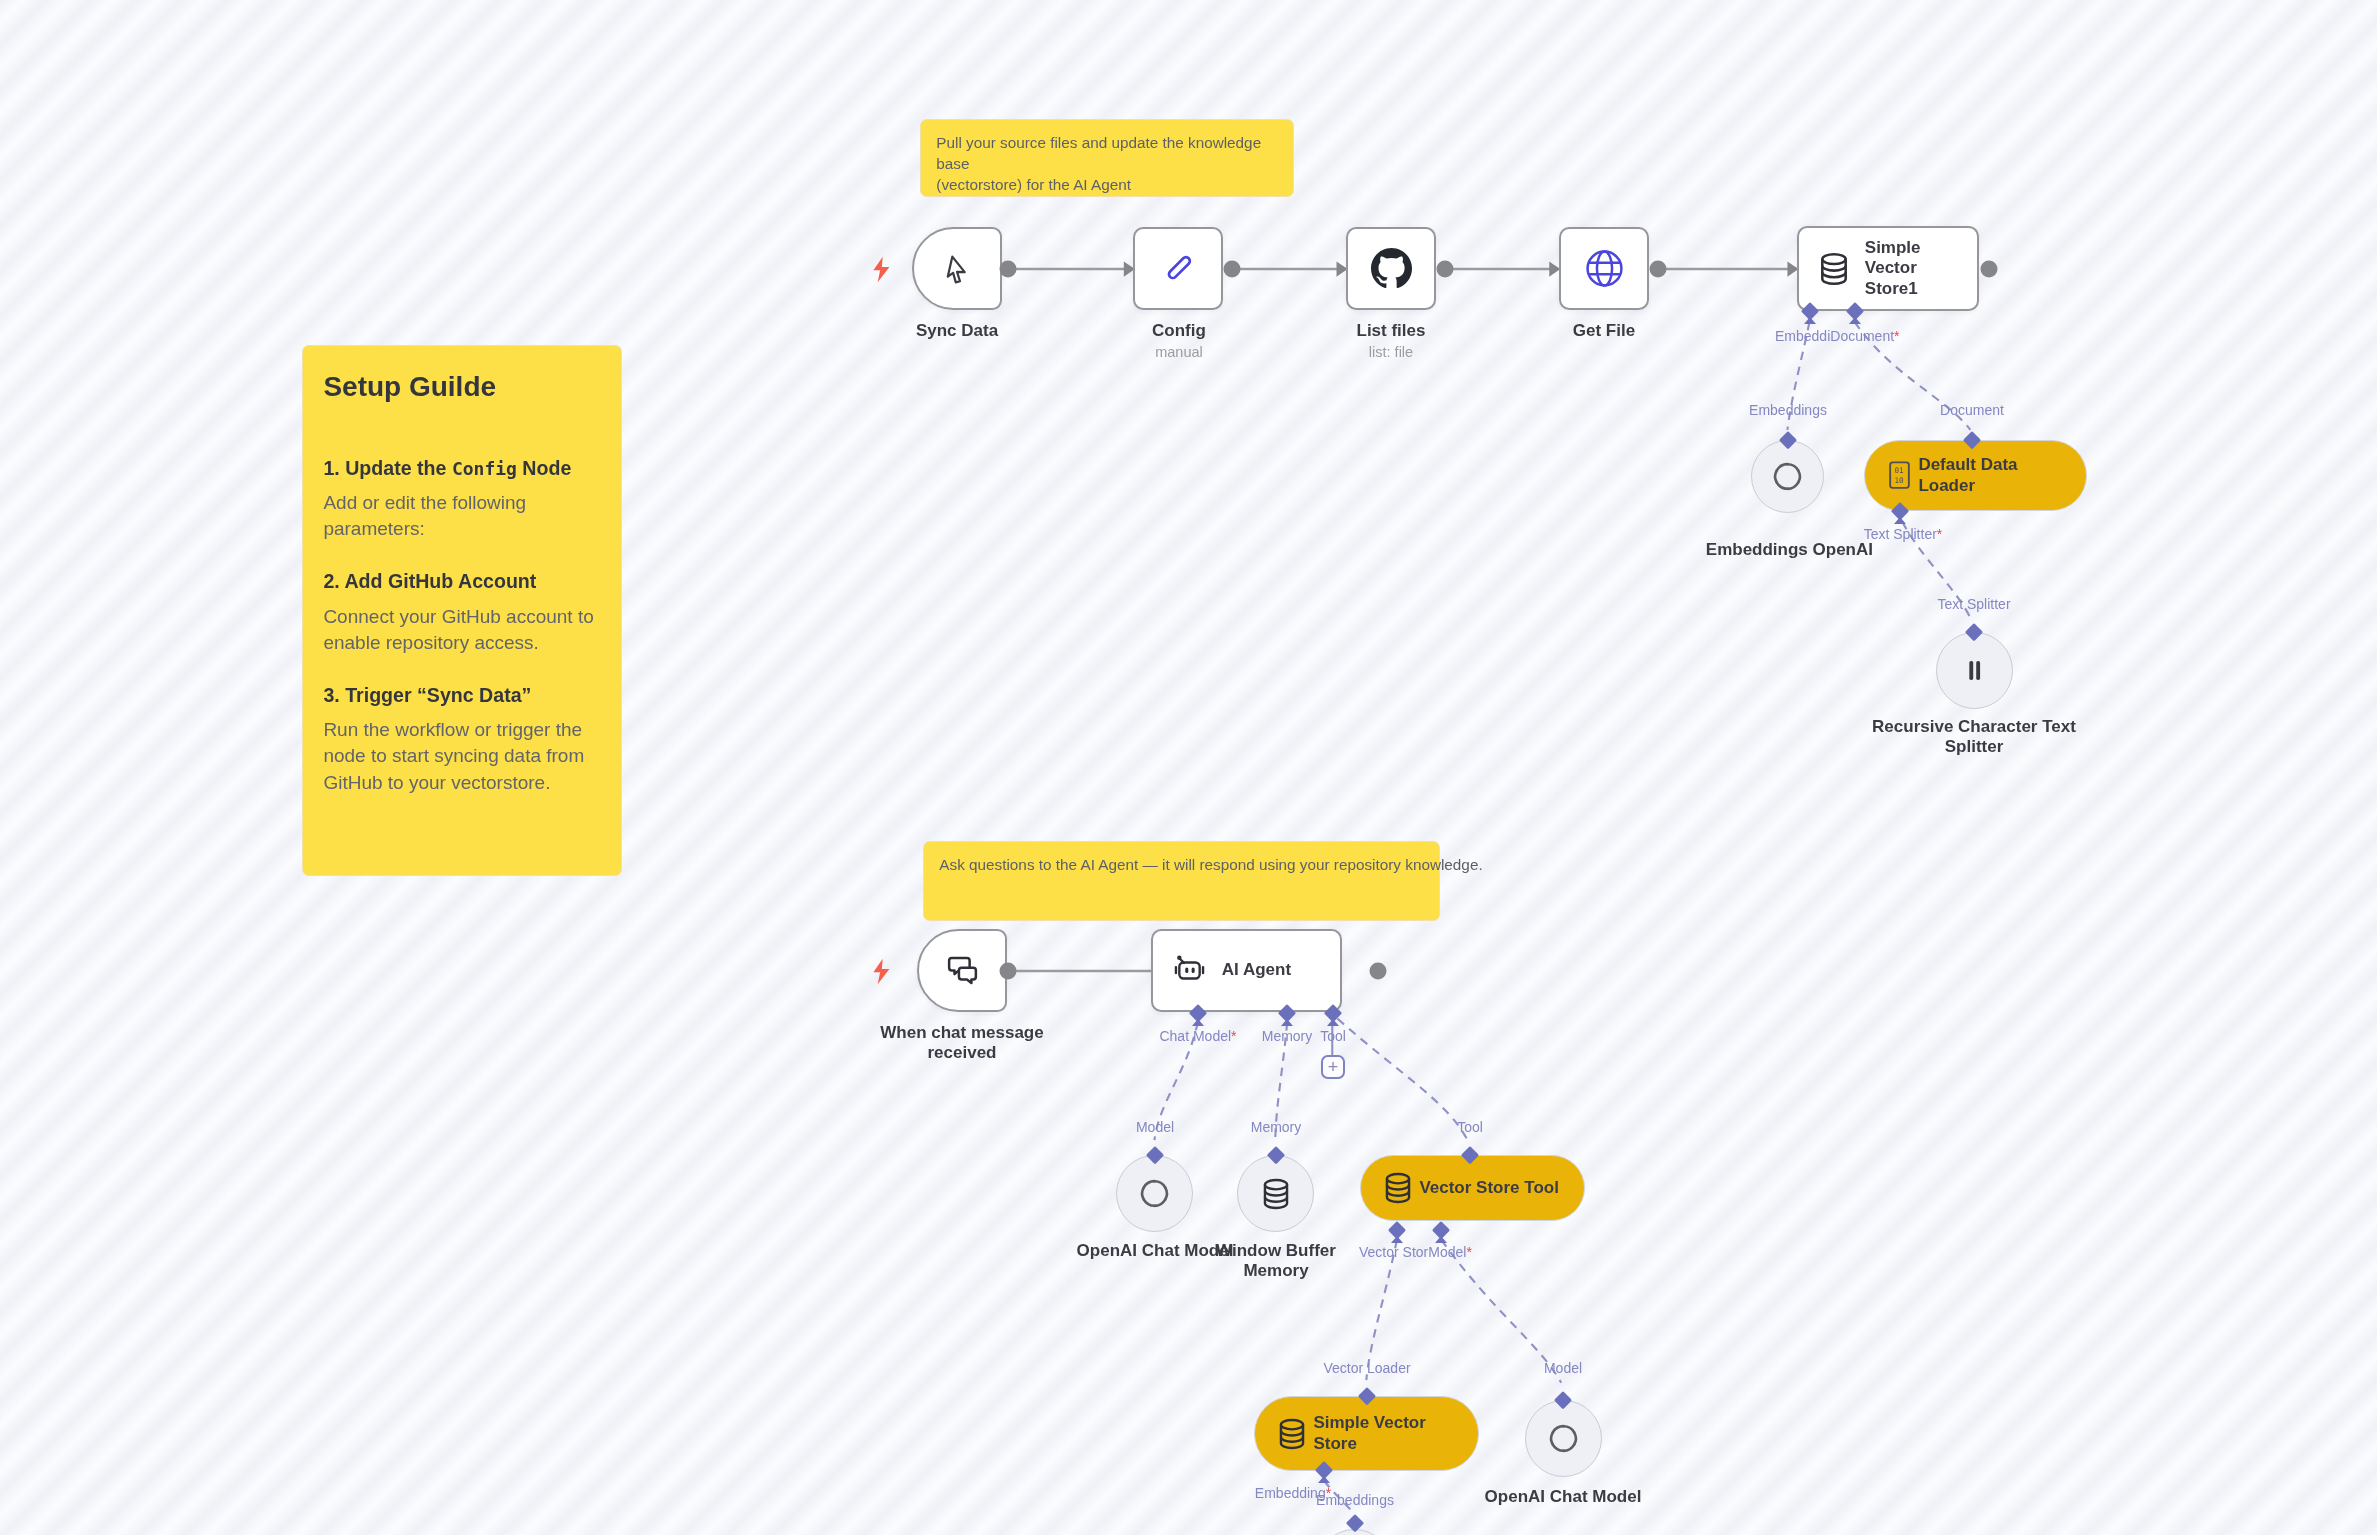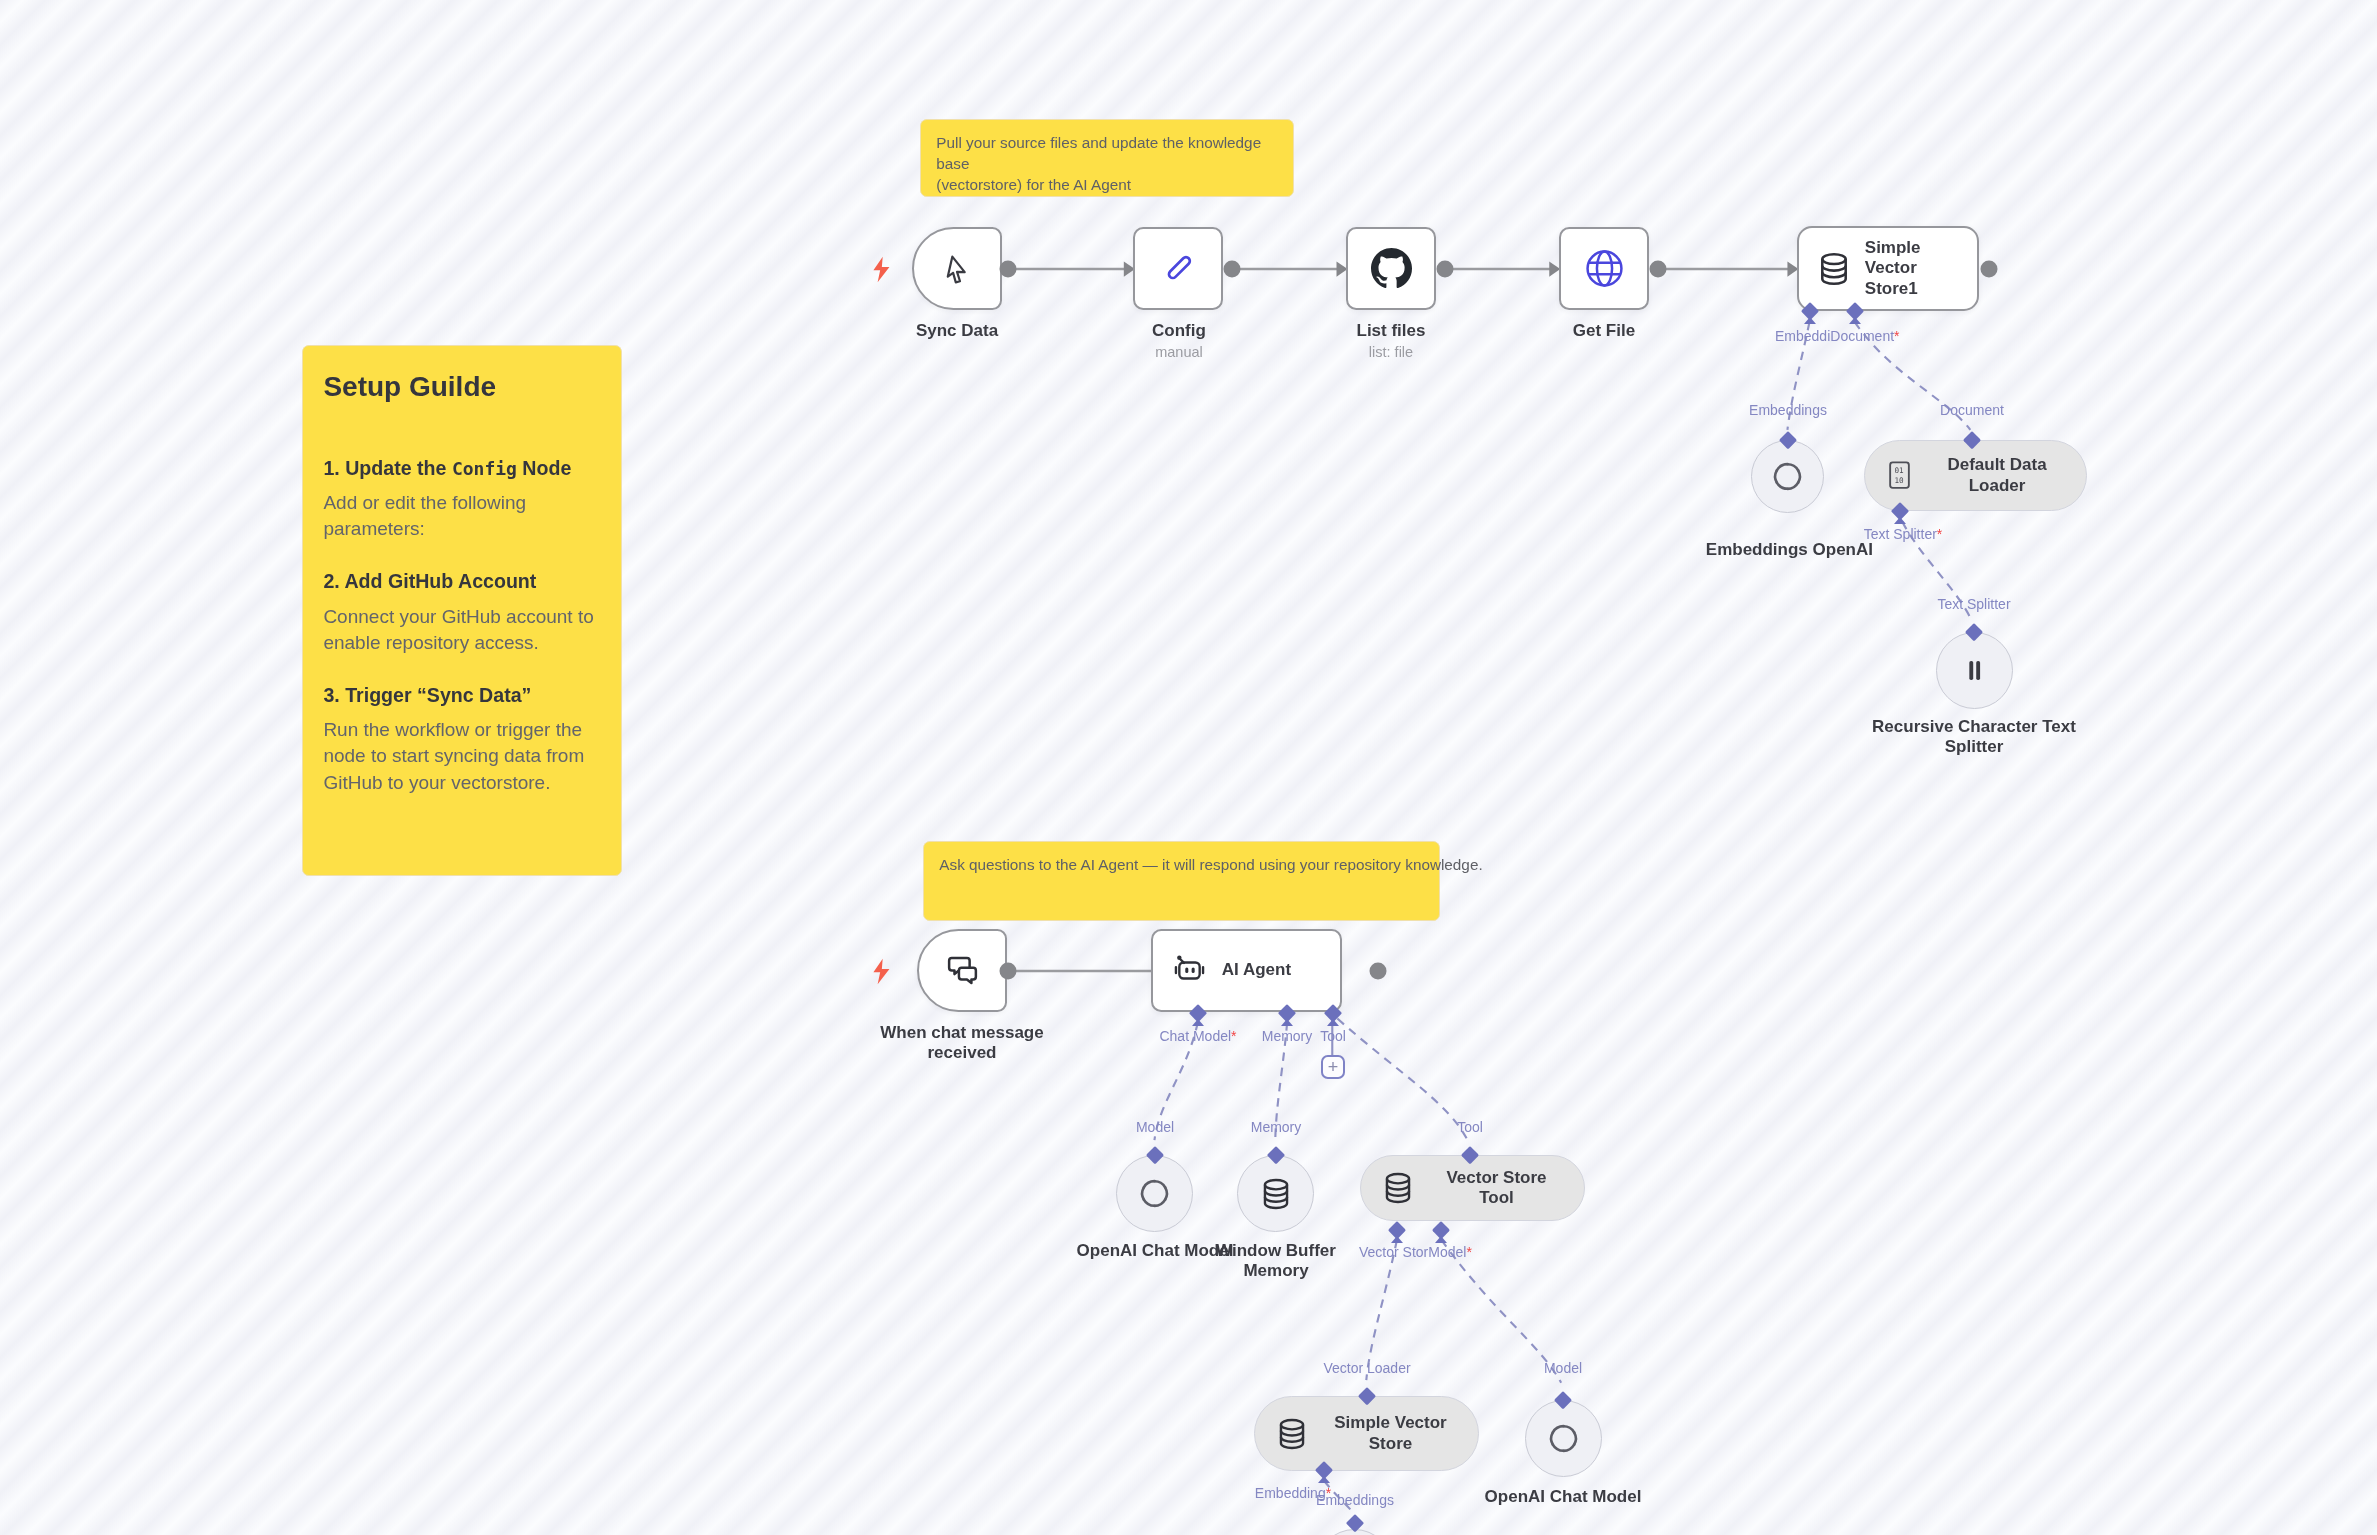--- a/index.html
+++ b/index.html
@@ -25,22 +25,22 @@
         box-shadow:0 1.7px 5.1px rgba(40,40,60,.05);}
   .trigger{border-radius:44px 10.2px 10.2px 44px;}
   .wide{justify-content:flex-start;padding:0 17px;gap:12.8px;}
   .node-text{font-size:17px;font-weight:600;color:#3b3c43;line-height:1.18;}
   .caption{position:absolute;z-index:4;transform:translateX(-50%);text-align:center;
            font-size:17px;font-weight:600;color:#3b3c43;line-height:1.18;}
   .subcaption{position:absolute;z-index:4;transform:translateX(-50%);text-align:center;
               font-size:14.5px;font-weight:400;color:#9b9ca2;}
   .circle{position:absolute;z-index:3;background:#eff0f5;border:1.7px solid #c9cbd5;border-radius:50%;
           display:flex;align-items:center;justify-content:center;box-sizing:border-box;}
-  .pill{position:absolute;z-index:3;background:#e5e5e5;border:1.7px solid #d3d5de;border-radius:39px;
-        display:flex;align-items:center;padding:0 20.4px;gap:14px;box-sizing:border-box;text-align:center;}
+  .pill{position:absolute;z-index:3;background:#eab308;border:1.7px solid #d3d5de;border-radius:39px;
+        display:flex;align-items:center;padding:0 20.4px;gap:4px;box-sizing:border-box;}
   .diamond{position:absolute;z-index:5;width:12.8px;height:12.8px;background:#6b70bc;border-radius:1.7px;
            transform:translate(-50%,-50%) rotate(45deg);}
   .d-arrow{position:absolute;z-index:5;width:0;height:0;transform:translateX(-50%);
            border-left:6.8px solid transparent;border-right:6.8px solid transparent;border-bottom:7.7px solid #6b70bc;}
   .port-label{position:absolute;z-index:4;transform:translateX(-50%);font-size:14px;color:#8487c2;white-space:nowrap;}
   .port-label.anchor-left{transform:none;}
   .star{color:#f14343;}
   .dot{position:absolute;z-index:4;width:17px;height:17px;border-radius:50%;background:#85868a;
        transform:translate(-50%,-50%);}
   .plus-btn{position:absolute;z-index:4;width:24px;height:24px;box-sizing:border-box;
@@ -146,21 +146,21 @@
       <svg width="41" height="41" viewBox="0 0 46 46" fill="none" stroke="#4a46dd" stroke-width="2.8">
           <circle cx="23" cy="23" r="19"></circle>
           <ellipse cx="23" cy="23" rx="8.5" ry="19"></ellipse>
           <path d="M5.5,16.5 H40.5 M5.5,29.5 H40.5"></path>
         </svg>
     </span>
   </div>
   <div class="caption" style="left:1604px;top:321px;width:102px;">Get File</div>
   <div class="dot" style="left:1658px;top:269px;"></div>
 
-  <div class="node wide" style="left:1797px;top:226px;width:182px;height:85px;border-radius:15px;">
+  <div class="node wide" style="left:1797px;top:226px;width:182px;height:85px;">
     <span class="icon">
       <svg width="36" height="36" viewBox="0 0 40 40" fill="none" stroke="#2f3037" stroke-width="2.8">
           <ellipse cx="20" cy="9" rx="13" ry="5.5"></ellipse>
           <path d="M7,9 V31 a13,5.5 0 0 0 26,0 V9"></path>
           <path d="M7,16.3 a13,5.5 0 0 0 26,0"></path>
           <path d="M7,23.6 a13,5.5 0 0 0 26,0"></path>
         </svg>
     </span>
     <span class="node-text" style="width:109px;">Simple Vector Store1</span>
   </div>

